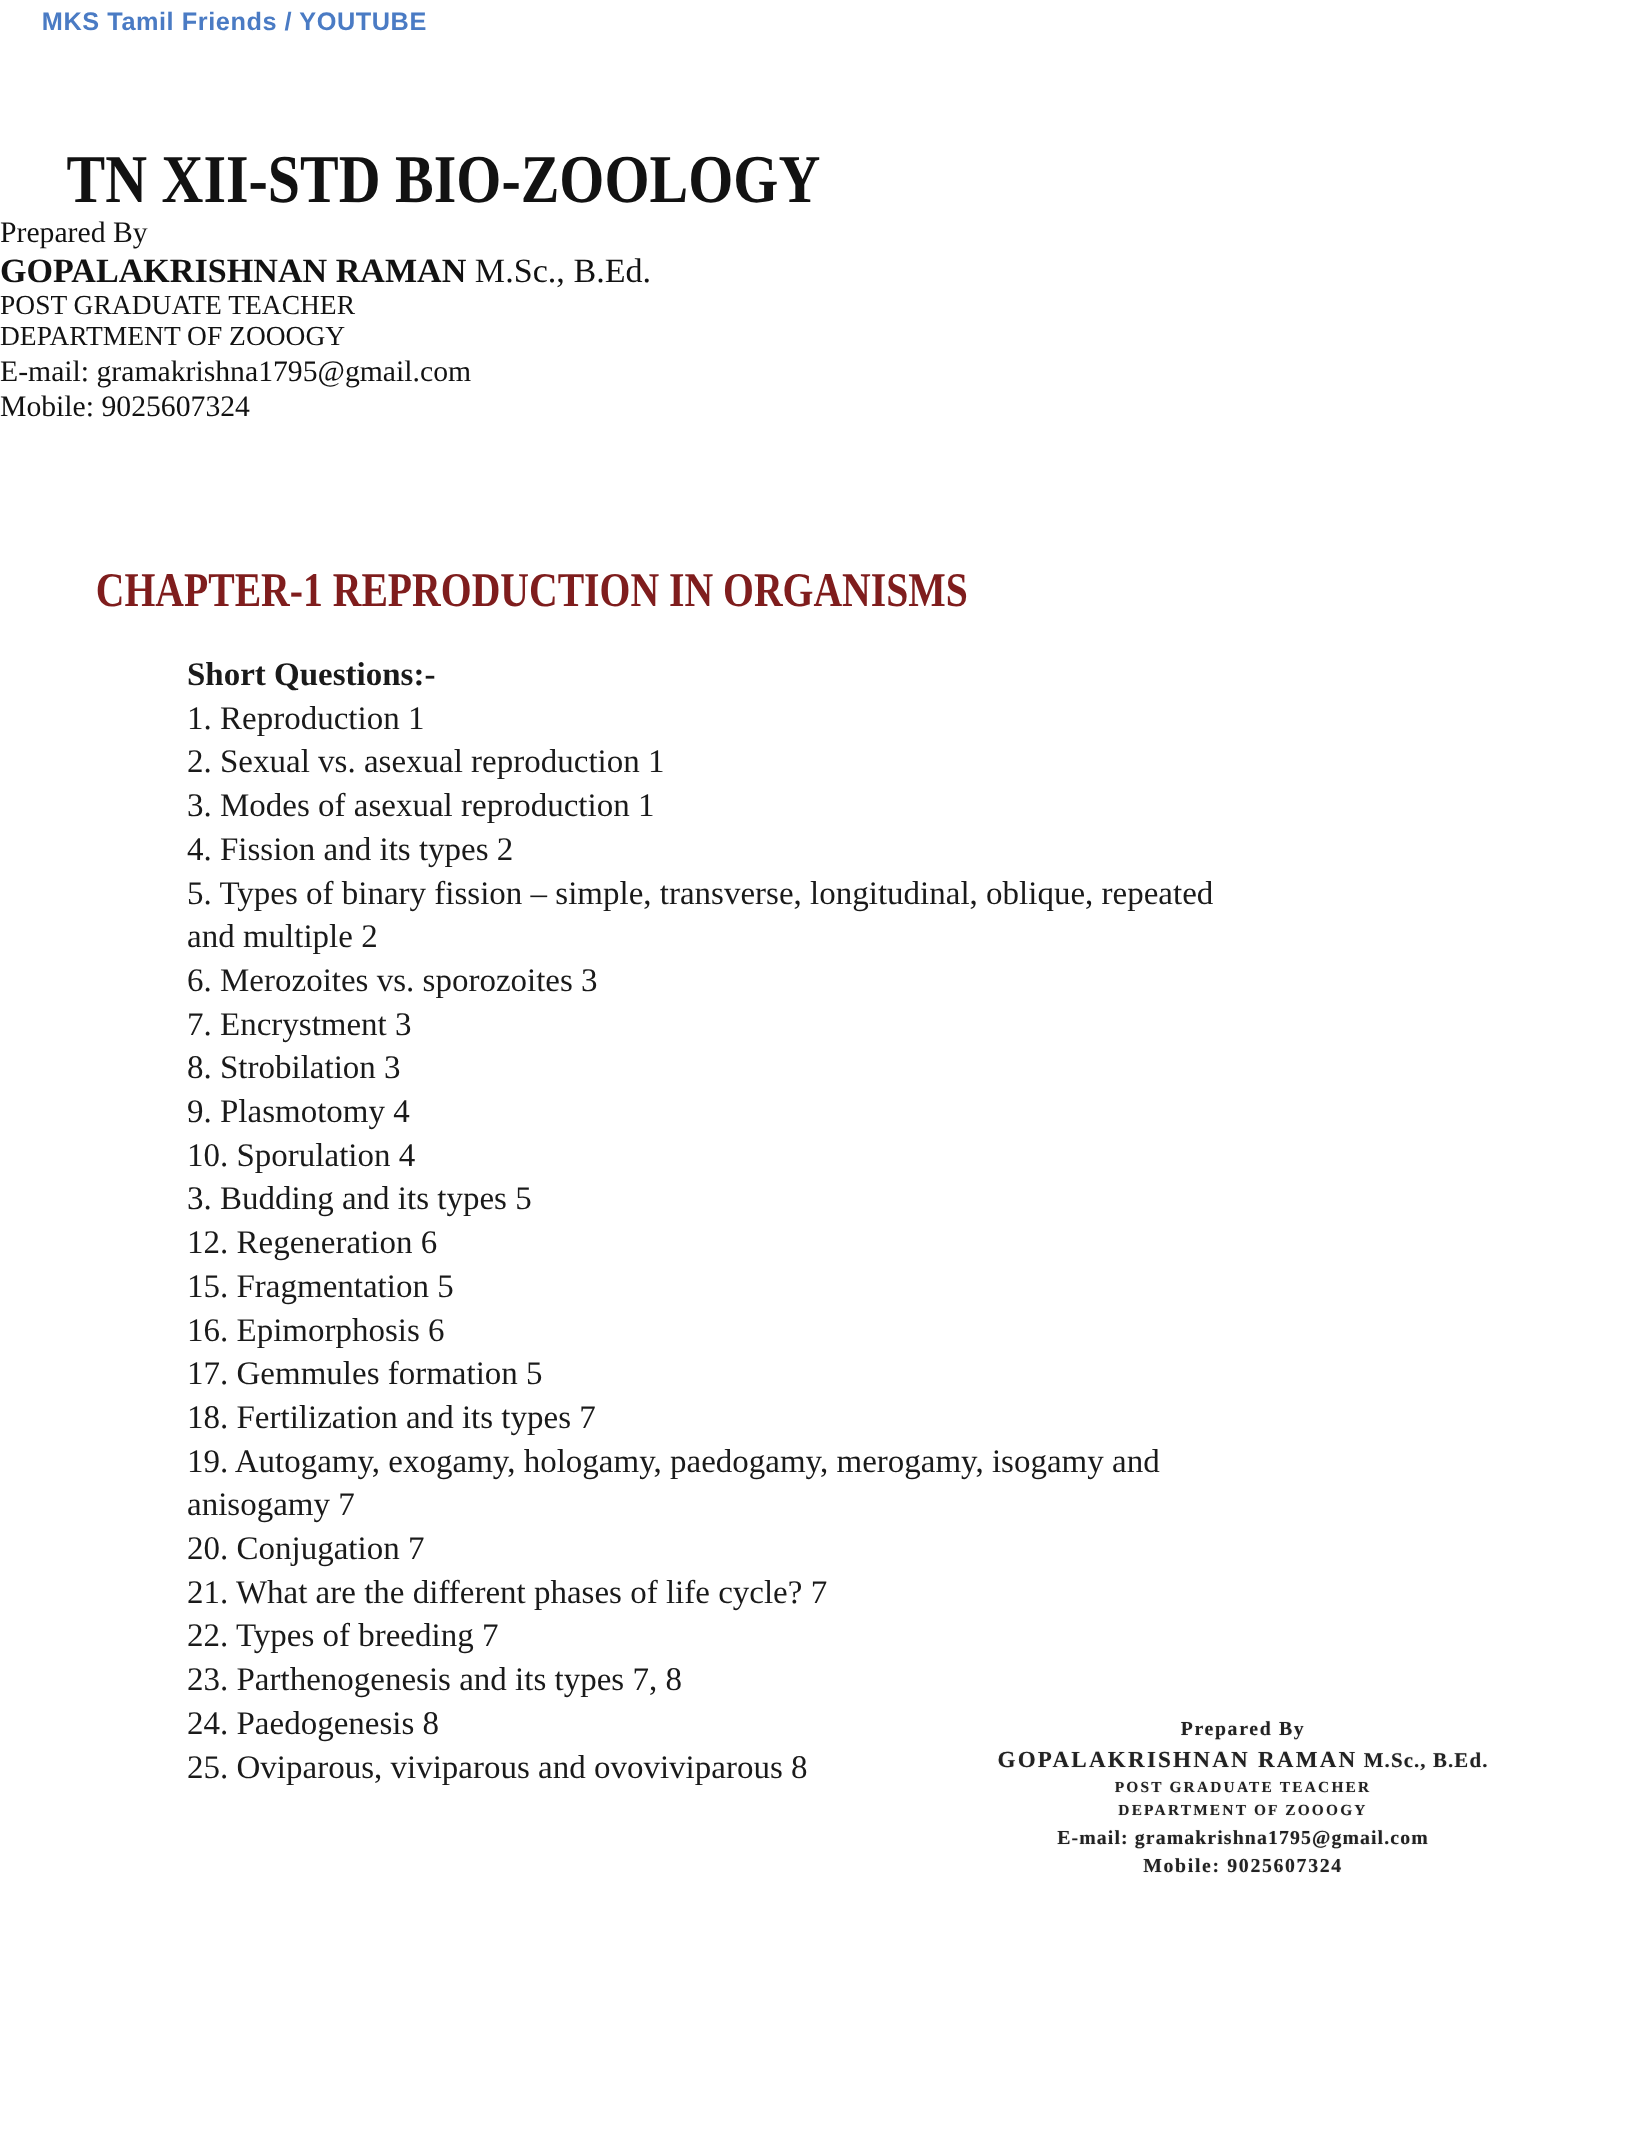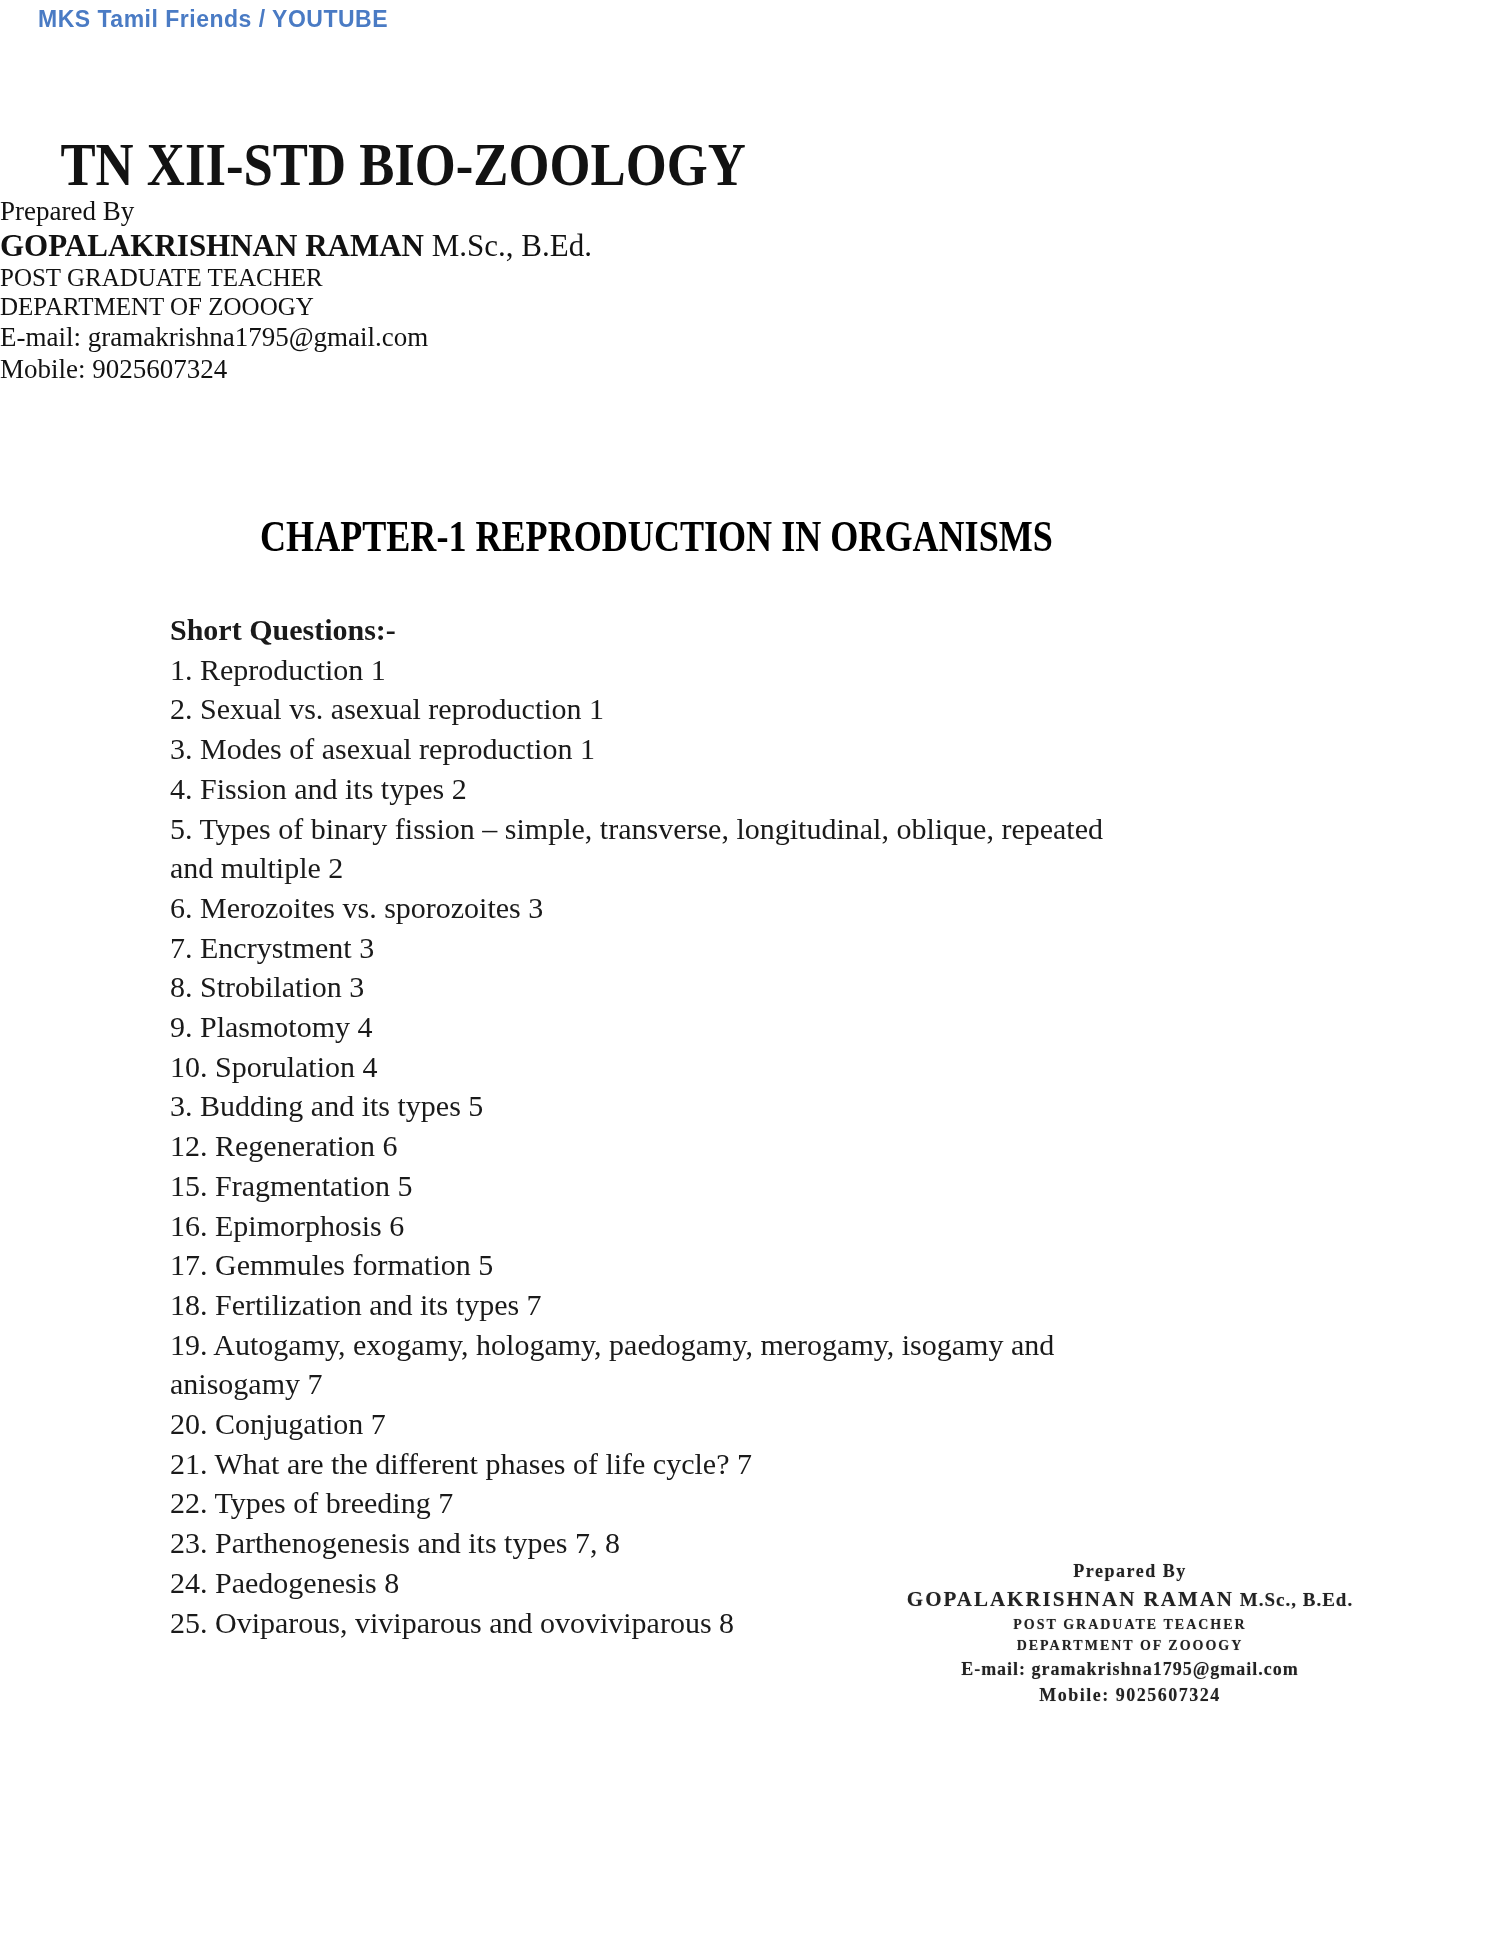--- a/index.html
+++ b/index.html
@@ -49,34 +49,33 @@
   .department    { font-size: 25px; line-height: 29px; }
   .email-line    { font-size: 27px; line-height: 32px; }
   .mobile-line   { font-size: 27px; line-height: 32px; }
 
   
   .chapter-heading {
     position: absolute;
     top: 514px;
     left: 0;
     width: 1312px;
-    text-align: center;
     font-weight: bold;
     font-size: 44px;
     line-height: 46px;
     white-space: nowrap;
-    color: #000000;
+    color: #7f1d1d;
   }
   .chapter-heading > span { display: inline-block; transform: scaleX(0.82); transform-origin: center; }
 
   
   .questions {
     position: absolute;
     left: 170px;
-    top: 610px;
+    top: 594px;
     width: 1210px;
     font-size: 30px;
     line-height: 39.7px;
     color: #1a1a1a;
   }
   .questions-heading { font-weight: bold; }
   .q-line { white-space: nowrap; }
 
   
   .stamp {

